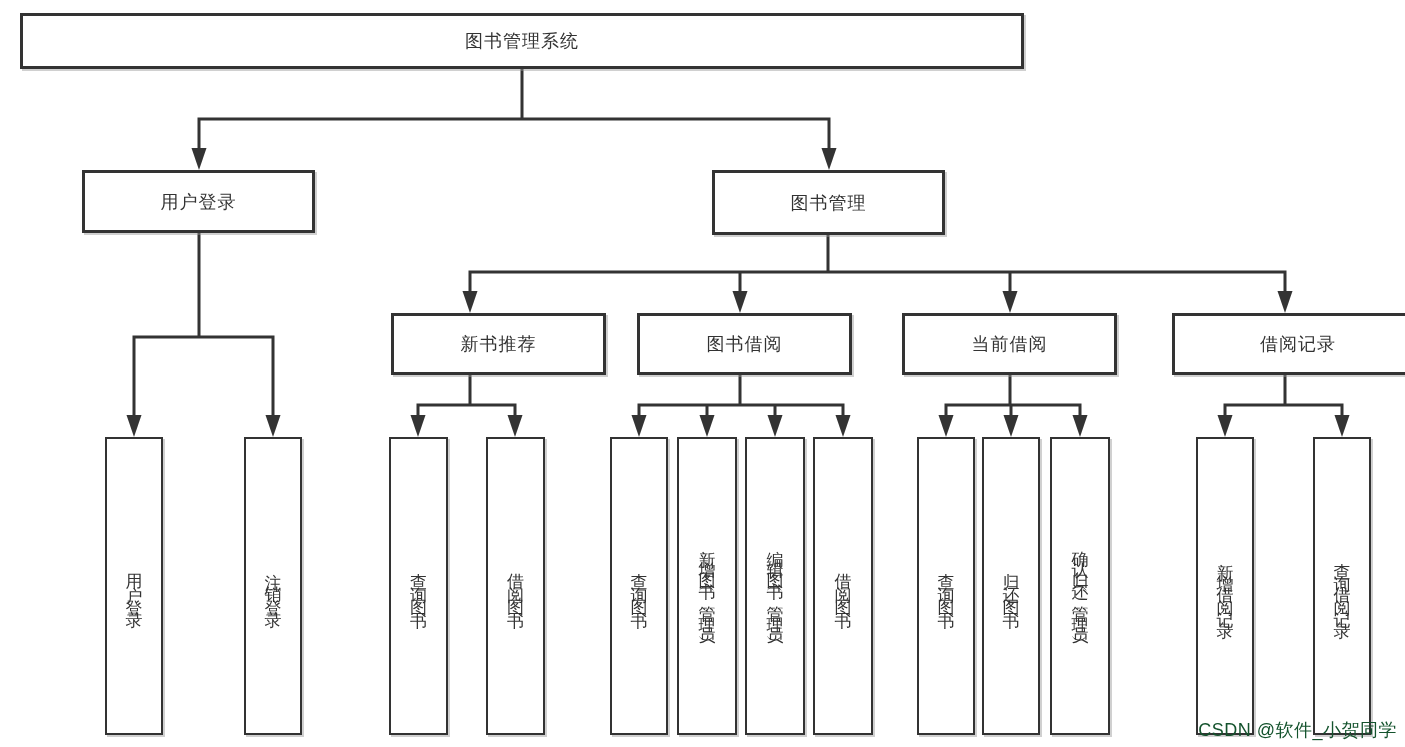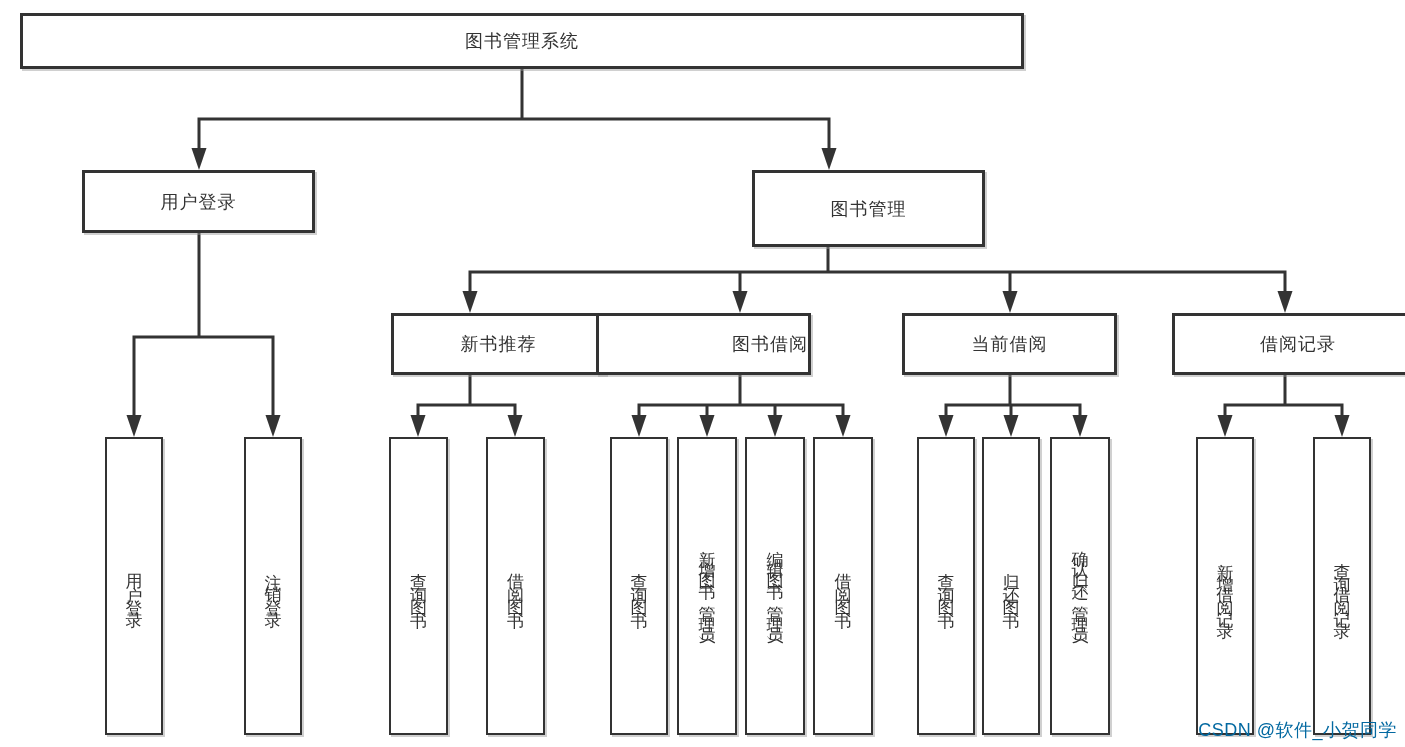--- a/index.html
+++ b/index.html
@@ -38,21 +38,21 @@
     white-space: nowrap;
     color: #333333;
   }
   .leaf.tight .vtxt { letter-spacing: 11px; }
   .leaf.med .vtxt { letter-spacing: 12px; }
   #watermark {
     position: absolute;
     right: 8px;
     bottom: 5px;
     font-size: 18px;
-    color: #0369a1;
+    color: #14532d;
     letter-spacing: 0.5px;
     z-index: 5;
     pointer-events: none;
   }
 </style>
 </head>
 <body>
 
 <div id="canvas">
 
@@ -99,28 +99,28 @@
     </g>
   </svg>
 
   <div class="node" style="left:20px; top:13px; width:1004px; height:56px;">
     <span>图书管理系统</span>
   </div>
 
   <div class="node" style="left:82px; top:170px; width:233px; height:63px;">
     <span>用户登录</span>
   </div>
-  <div class="node" style="left:712px; top:170px; width:233px; height:77px;margin-left:40px;">
+  <div class="node" style="left:712px; top:170px; width:233px; height:65px;">
     <span>图书管理</span>
   </div>
 
   <div class="node" style="left:363px; top:313px; width:215px; height:62px;margin-left:28px;">
     <span>新书推荐</span>
   </div>
-  <div class="node" style="left:596px; top:313px; width:215px; height:62px;justify-content:flex-end;">
+  <div class="node" style="left:637px; top:313px; width:215px; height:62px;">
     <span>图书借阅</span>
   </div>
   <div class="node" style="left:902px; top:313px; width:215px; height:62px;font-family:Liberation Mono, monospace;">
     <span>当前借阅</span>
   </div>
   <div class="node" style="left:1172px; top:313px; width:252px; height:62px;">
     <span>借阅记录</span>
   </div>
 
   <div class="leaf" style="left:105px; top:437px; width:58px; height:298px;">

